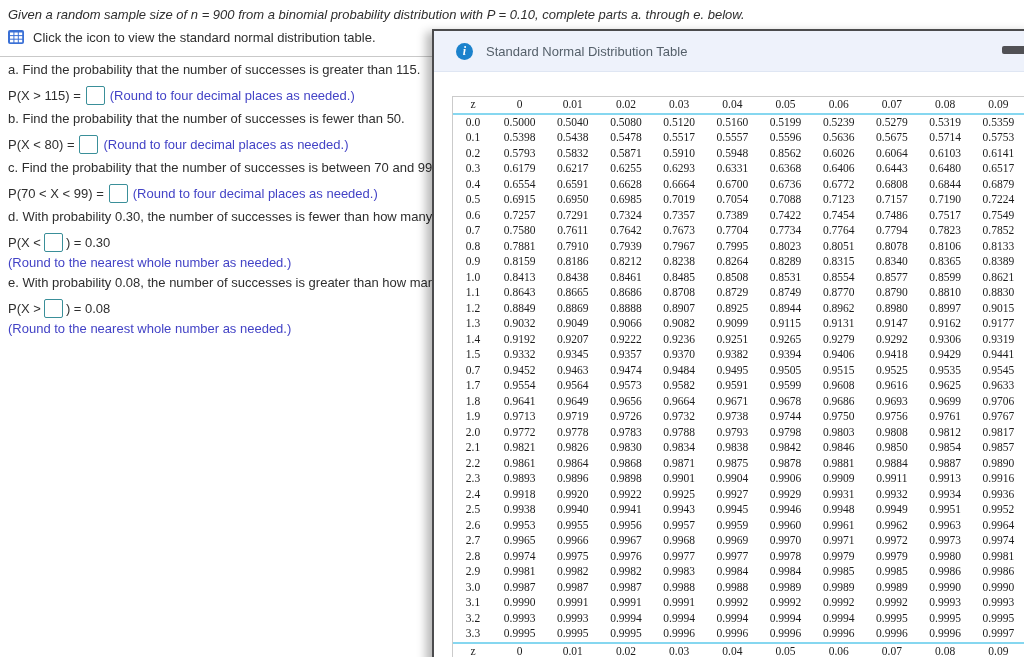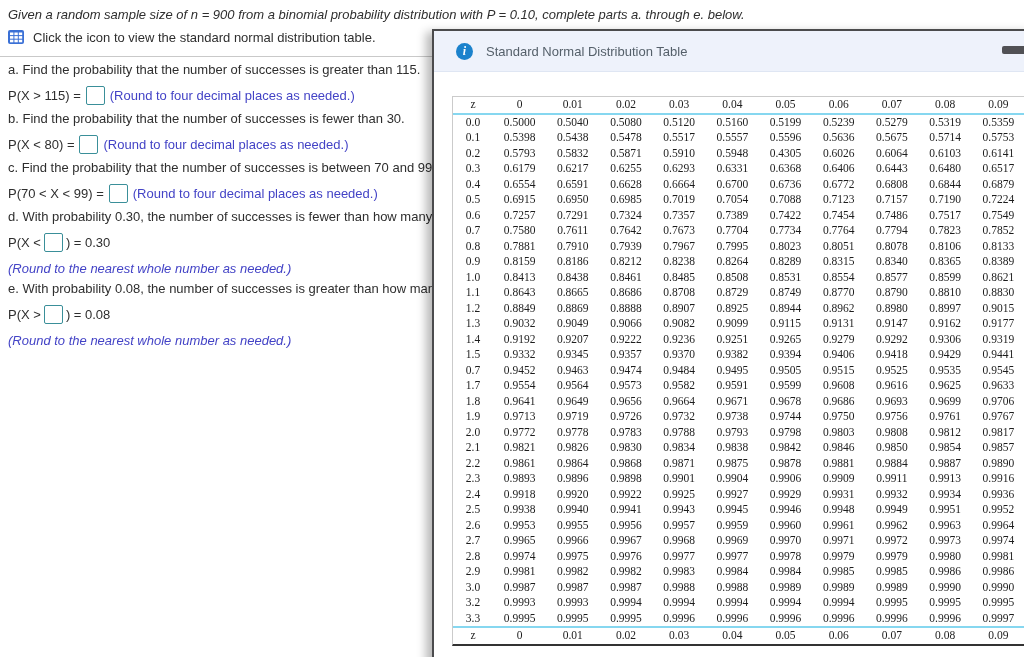--- a/index.html
+++ b/index.html
@@ -20,21 +20,21 @@
   .icon-row { display:flex; align-items:center; gap:9px; height:20px; cursor:pointer; }
   .tbl-icon { width:16px; height:14px; display:inline-block; }
   .divider { border-top:1px solid #c9c9c9; margin:9px 0 0 -8px; width:433px; }
   .prompt { margin-top:5px; white-space:nowrap; }
   .answer-row { margin-top:7px; display:flex; align-items:center; gap:5px; height:22px; white-space:nowrap; }
   .answer-box {
     width:19px; height:19px; box-sizing:border-box; display:inline-block;
     border:1px solid #3a8f99; border-radius:2px; background:#fff;
   }
   .hint { color:#4343c6; }
-  .hint.below { margin-top:8px; white-space:nowrap;font-style:italic; }
+  .hint.below { margin-top:2px; white-space:nowrap; }
 
   
   .popup {
     position:absolute; left:432px; top:29px; width:602px; height:645px;
     background:#ffffff; border:2px solid #4b4b4d; box-sizing:border-box;
     box-shadow:-6px 3px 9px rgba(0,0,0,0.28); z-index:2;
   }
   .popup-header {
     height:40px; background:#eef2fb; border-bottom:1px solid #dfe6f3;
     display:flex; align-items:center; position:relative;
@@ -97,21 +97,21 @@
   <div class="part">
     <div class="prompt">a. Find the probability that the number of successes is greater than 115.</div>
     <div class="answer-row">
       <span>P(X &gt; 115) =</span>
       <span class="answer-box"></span>
       <span class="hint">(Round to four decimal places as needed.)</span>
     </div>
   </div>
 
   <div class="part">
-    <div class="prompt">b. Find the probability that the number of successes is fewer than 30.</div>
+    <div class="prompt">b. Find the probability that the number of successes is fewer than 50.</div>
     <div class="answer-row">
       <span>P(X &lt; 80) =</span>
       <span class="answer-box"></span>
       <span class="hint">(Round to four decimal places as needed.)</span>
     </div>
   </div>
 
   <div class="part">
     <div class="prompt">c. Find the probability that the number of successes is between 70 and 99.</div>
     <div class="answer-row">
@@ -194,21 +194,21 @@
               <td>0.5714</td>
               <td>0.5753</td>
             </tr>
             <tr>
               <td class="zcol">0.2</td>
               <td>0.5793</td>
               <td>0.5832</td>
               <td>0.5871</td>
               <td>0.5910</td>
               <td>0.5948</td>
-              <td>0.4305</td>
+              <td>0.8562</td>
               <td>0.6026</td>
               <td>0.6064</td>
               <td>0.6103</td>
               <td>0.6141</td>
             </tr>
             <tr>
               <td class="zcol">0.3</td>
               <td>0.6179</td>
               <td>0.6217</td>
               <td>0.6255</td>
@@ -565,20 +565,33 @@
               <td>0.9987</td>
               <td>0.9988</td>
               <td>0.9988</td>
               <td>0.9989</td>
               <td>0.9989</td>
               <td>0.9989</td>
               <td>0.9990</td>
               <td>0.9990</td>
             </tr>
             <tr>
+              <td class="zcol">3.1</td>
+              <td>0.9990</td>
+              <td>0.9991</td>
+              <td>0.9991</td>
+              <td>0.9991</td>
+              <td>0.9992</td>
+              <td>0.9992</td>
+              <td>0.9992</td>
+              <td>0.9992</td>
+              <td>0.9993</td>
+              <td>0.9993</td>
+            </tr>
+            <tr>
               <td class="zcol">3.2</td>
               <td>0.9993</td>
               <td>0.9993</td>
               <td>0.9994</td>
               <td>0.9994</td>
               <td>0.9994</td>
               <td>0.9994</td>
               <td>0.9994</td>
               <td>0.9995</td>
               <td>0.9995</td>

